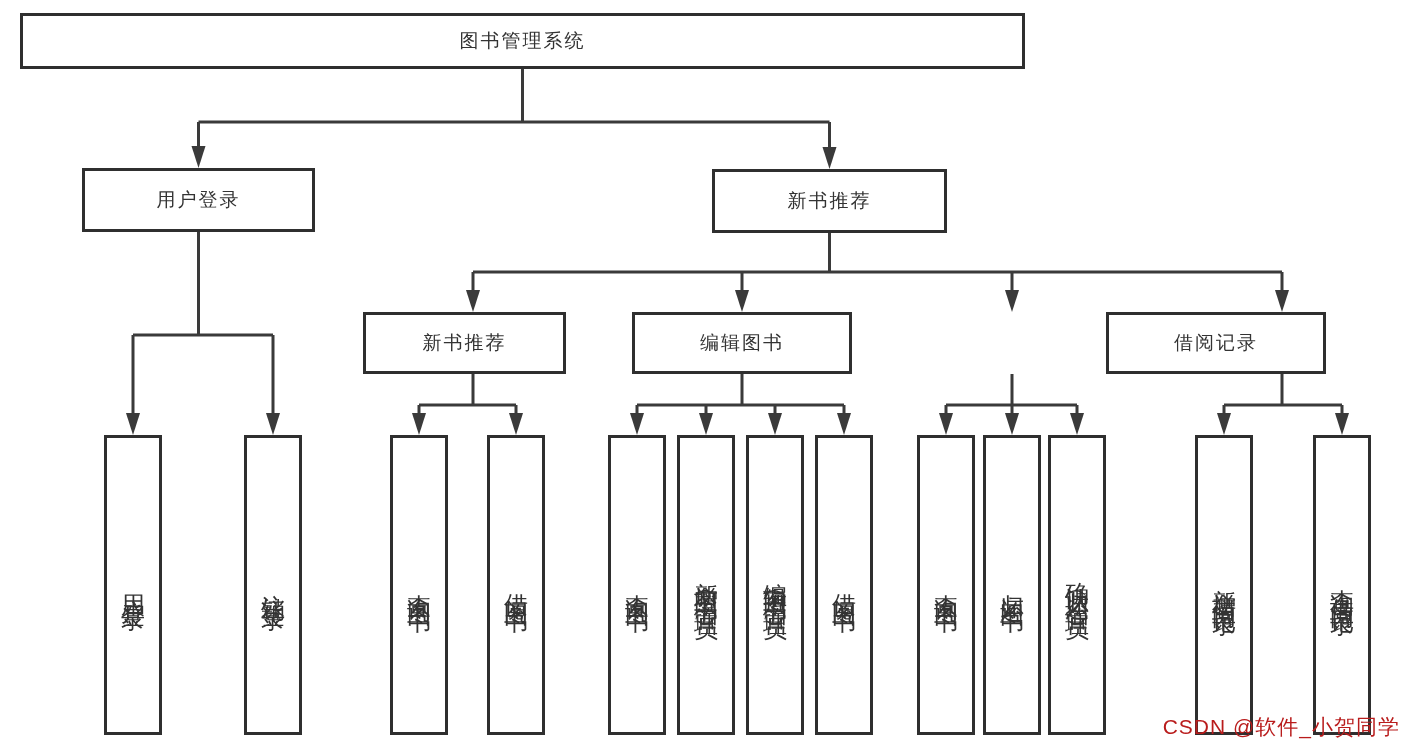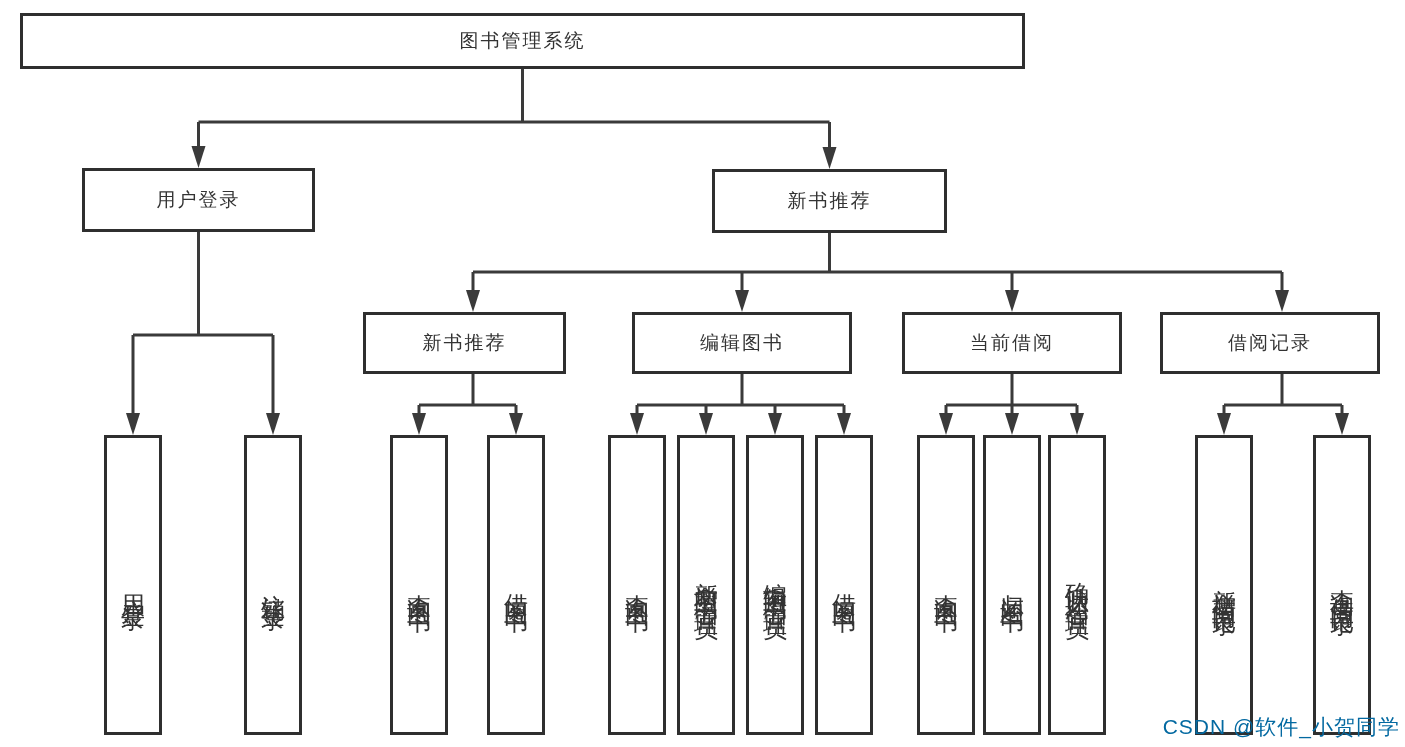--- a/index.html
+++ b/index.html
@@ -53,21 +53,21 @@
     font-weight: 500;
     letter-spacing: 5px;
     line-height: 1;
     color: #333333;
   }
   .watermark {
     position: absolute;
     right: 5px;
     bottom: 6px;
     font-size: 21px;
-    color: #0369a1;
+    color: #b91c1c;
     letter-spacing: 1px;
     z-index: 5;
     white-space: nowrap;
   }
 </style>
 </head>
 <body>
 
 <div class="canvas">
 
@@ -111,24 +111,21 @@
   <div class="box h-box" style="left:712px; top:169px; width:235px; height:64px;">
     <span>新书推荐</span>
   </div>
 
   <div class="box h-box" style="left:363px; top:312px; width:203px; height:62px;">
     <span>新书推荐</span>
   </div>
   <div class="box h-box" style="left:632px; top:312px; width:220px; height:62px;">
     <span>编辑图书</span>
   </div>
-  <div class="box h-box" style="left:902px; top:312px; width:220px; height:62px;">
-    <span>当前借阅</span>
-  </div>
-  <div class="box h-box" style="left:1160px; top:312px; width:220px; height:62px;">
+  <div class="box h-box" style="left:1106px; top:312px; width:220px; height:62px;">
     <span>借阅记录</span>
   </div>
 
   <div class="box v-box" style="left:104px;">
     <span class="v-text">用户登录</span>
   </div>
   <div class="box v-box" style="left:244px;">
     <span class="v-text">注销登录</span>
   </div>
   <div class="box v-box" style="left:390px;">

